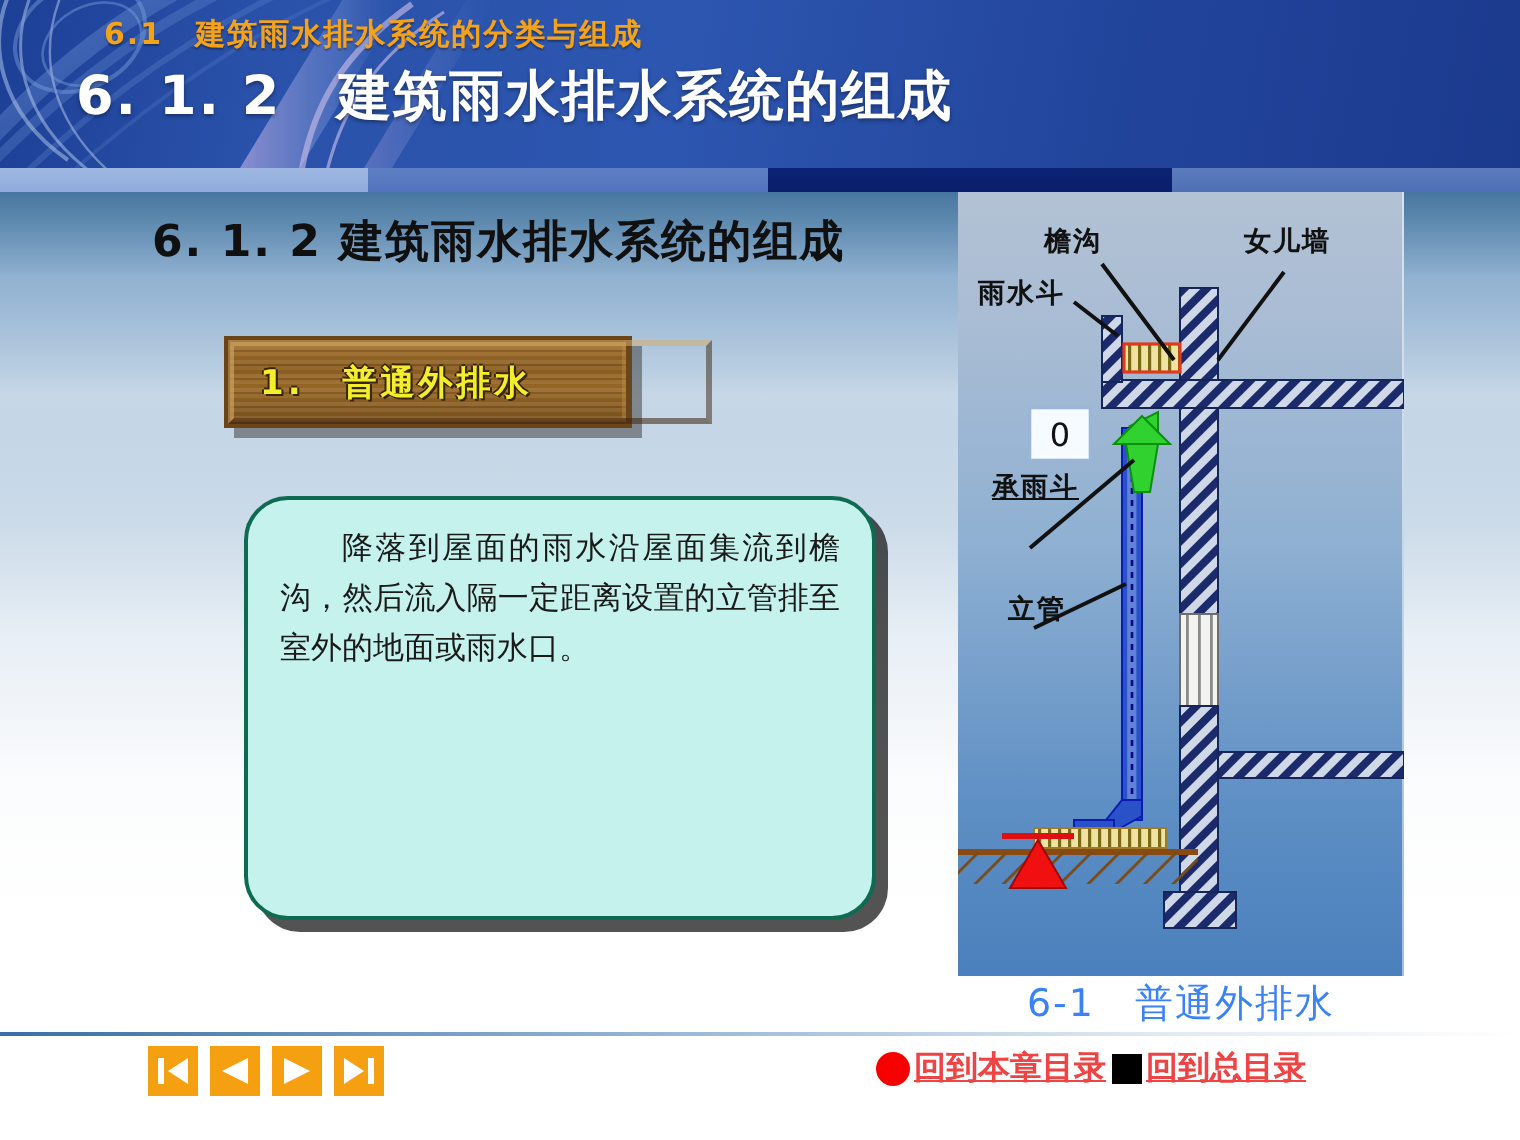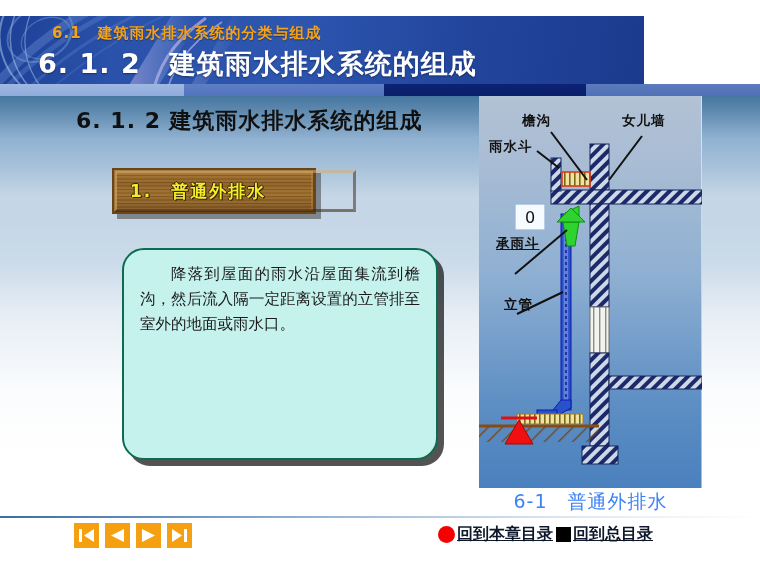--- a/index.html
+++ b/index.html
@@ -5,24 +5,23 @@
   html,body{margin:0;padding:0;}
   body{
     width:760px;height:570px;overflow:hidden;
     font-family:"DejaVu Sans","Liberation Sans",sans-serif;
     background:#ffffff;
   }
   #slide{position:relative;width:760px;height:570px;overflow:hidden;background:#fff;}
 
   
   .header{
-    position:absolute;left:0;top:0;width:644px;height:84px;
+    position:absolute;left:0;top:0;width:760px;height:84px;
     background:linear-gradient(100deg,#1d3f96 0%,#2a52aa 18%,#2d56b0 45%,#22459c 72%,#1b3a8e 100%);
     overflow:hidden;
-    margin-top:16px;
   }
   .hdr-deco{position:absolute;left:0;top:0;width:300px;height:84px;overflow:hidden;opacity:.95;}
   .hdr-title-small{
     position:absolute;left:52px;top:8px;
     color:#f4a21a;font-size:15px;font-weight:bold;letter-spacing:1px;
     text-shadow:0 1px 1px rgba(0,0,0,.35);
     white-space:nowrap;
   }
   .hdr-title-big{
     position:absolute;left:38px;top:30px;
@@ -131,21 +130,21 @@
   .navbtn{
     width:25px;height:25px;background:#f5a010;
     display:flex;align-items:center;justify-content:center;
     box-sizing:border-box;
   }
   .navbtn svg{display:block;}
   .links{position:absolute;left:438px;top:524px;display:flex;align-items:center;gap:0px;}
   .bullet-circle{width:17px;height:17px;border-radius:50%;background:#f90000;display:inline-block;margin-right:2px;}
   .bullet-square{width:15px;height:15px;background:#000000;display:inline-block;margin-right:2px;margin-left:3px;}
   .navlink{
-    color:#0f172a;font-size:16px;font-weight:bold;letter-spacing:0px;
+    color:#ef4444;font-size:16px;font-weight:bold;letter-spacing:0px;
     white-space:nowrap;
   }
   .footer-bar{position:absolute;left:0;top:553px;width:760px;height:17px;background:linear-gradient(180deg,#23499f,#16378);}
 </style>
 </head>
 <body>
 
 <div id="slide">
 
   <div class="header">

